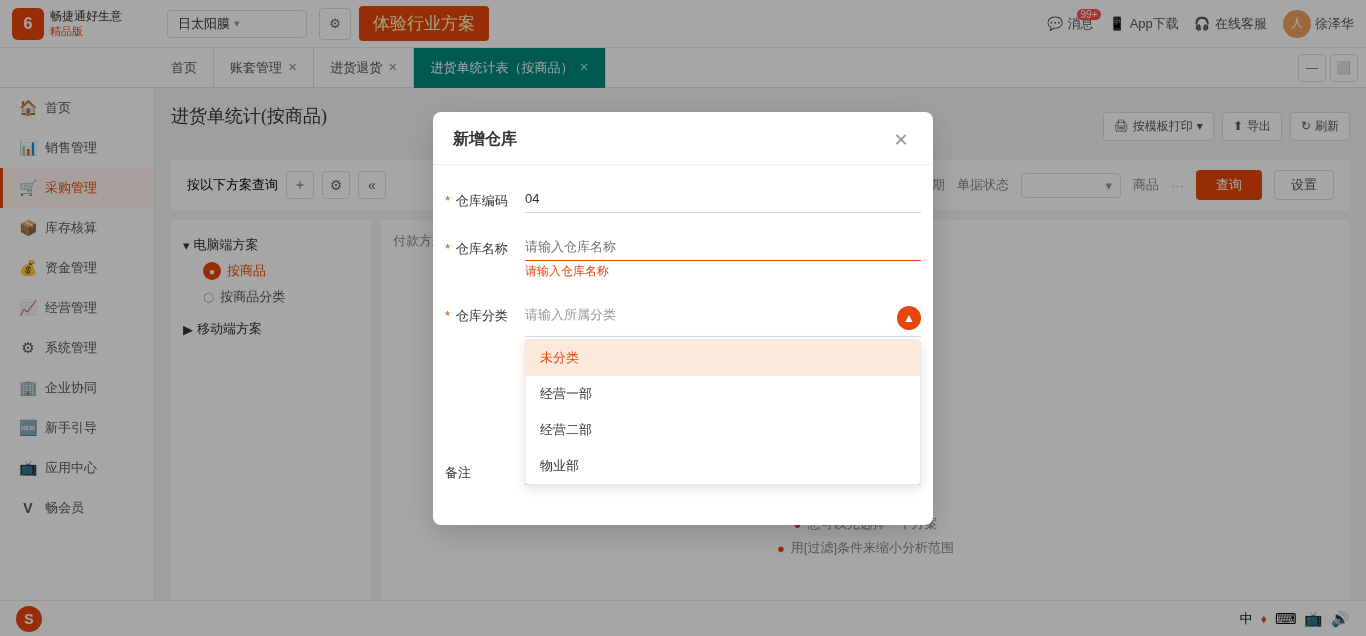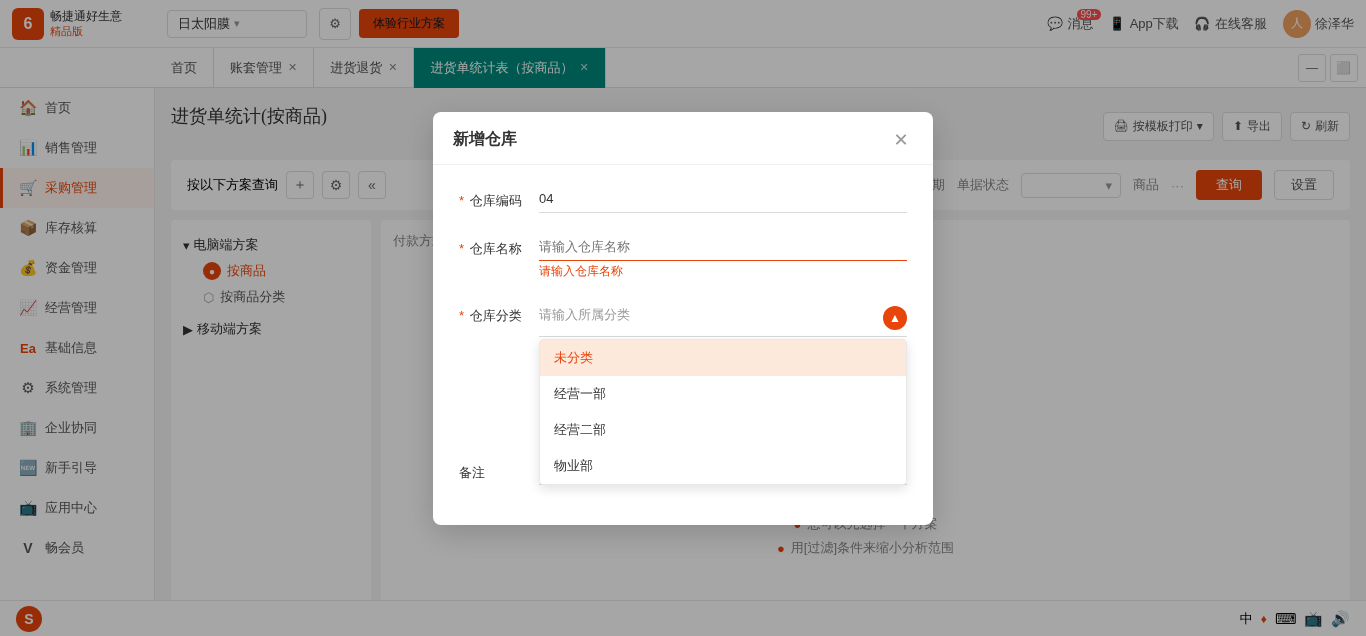--- a/index.html
+++ b/index.html
@@ -44,23 +44,23 @@
       display: flex; align-items: center; gap: 8px;
       padding-left: 12px;
     }
     .gear-btn {
       width: 32px; height: 32px;
       border: 1px solid #ddd; border-radius: 4px;
       display: flex; align-items: center; justify-content: center;
       cursor: pointer; color: #666;
     }
     .trial-btn {
-      background: #e8450a; color: #0f172a;
+      background: #e8450a; color: #fef9c3;
       border: none; border-radius: 4px;
-      padding: 6px 14px; cursor: pointer; font-size: 12px;
+      padding: 6px 14px; cursor: pointer; font-size: 17px;
     }
     .top-right {
       display: flex; align-items: center; gap: 16px;
       color: #333;
     }
     .top-right-item {
       display: flex; align-items: center; gap: 4px;
       cursor: pointer; color: #555; font-size: 13px; position: relative;
     }
     .badge {
@@ -228,21 +228,21 @@
       display: flex; align-items: center; justify-content: space-between;
       padding: 16px 20px 12px;
       border-bottom: 1px solid #f0f0f0;
     }
     .dialog-title { font-size: 16px; font-weight: 600; color: #333; }
     .dialog-close {
       width: 24px; height: 24px; cursor: pointer;
       display: flex; align-items: center; justify-content: center;
       color: #999; font-size: 18px; border-radius: 50%;
     }
-    .dialog-body { padding: 20px 26px; }
+    .dialog-body { padding: 20px 12px; }
     .form-row {
       display: flex; align-items: flex-start;
       margin-bottom: 20px; position: relative;
     }
     .form-label {
       width: 80px; flex-shrink: 0;
       font-size: 13px; color: #333;
       padding-top: 7px;
     }
     .form-label .req { color: #e8450a; margin-right: 2px; }
@@ -420,24 +420,20 @@
       <span class="icon">📦</span>
       <span>库存核算</span>
     </div>
     <div class="sidebar-item">
       <span class="icon">💰</span>
       <span>资金管理</span>
     </div>
     <div class="sidebar-item">
       <span class="icon">📈</span>
       <span>经营管理</span>
-    </div>
-    <div class="sidebar-item">
-      <span class="icon" style="font-style:normal;font-size:13px;color:#e8450a;font-weight:600;">Ea</span>
-      <span>基础信息</span>
     </div>
     <div class="sidebar-item">
       <span class="icon">⚙</span>
       <span>系统管理</span>
     </div>
     <div class="sidebar-item">
       <span class="icon">🏢</span>
       <span>企业协同</span>
     </div>
     <div class="sidebar-item">

